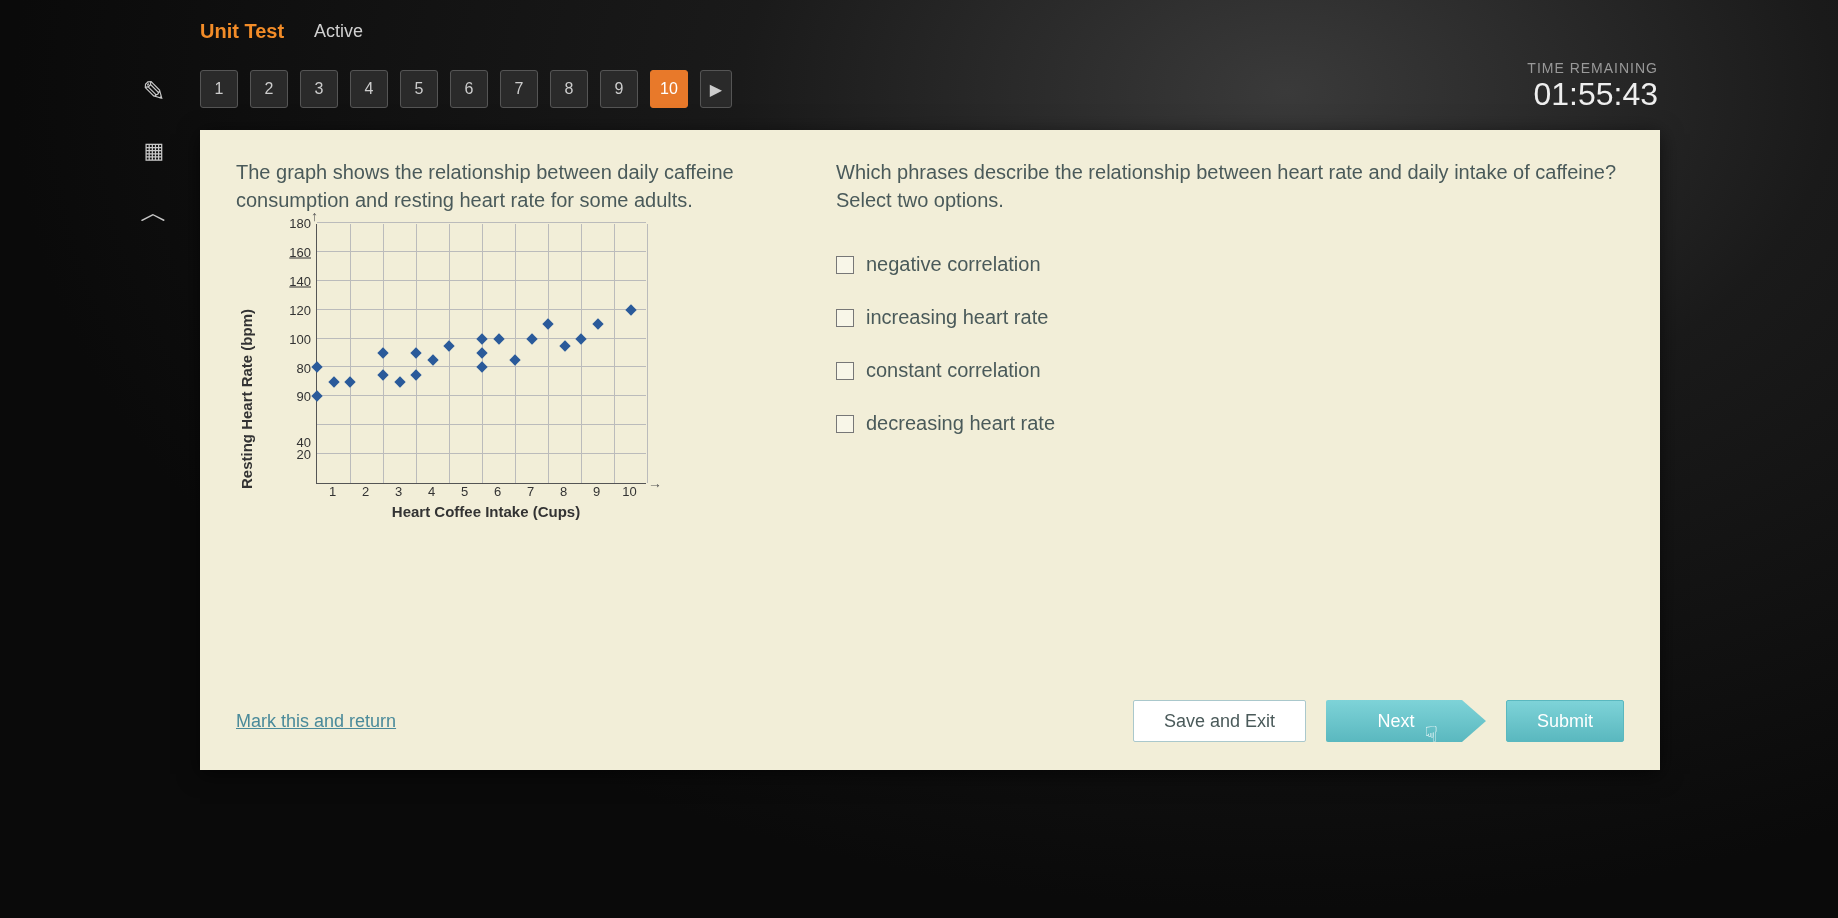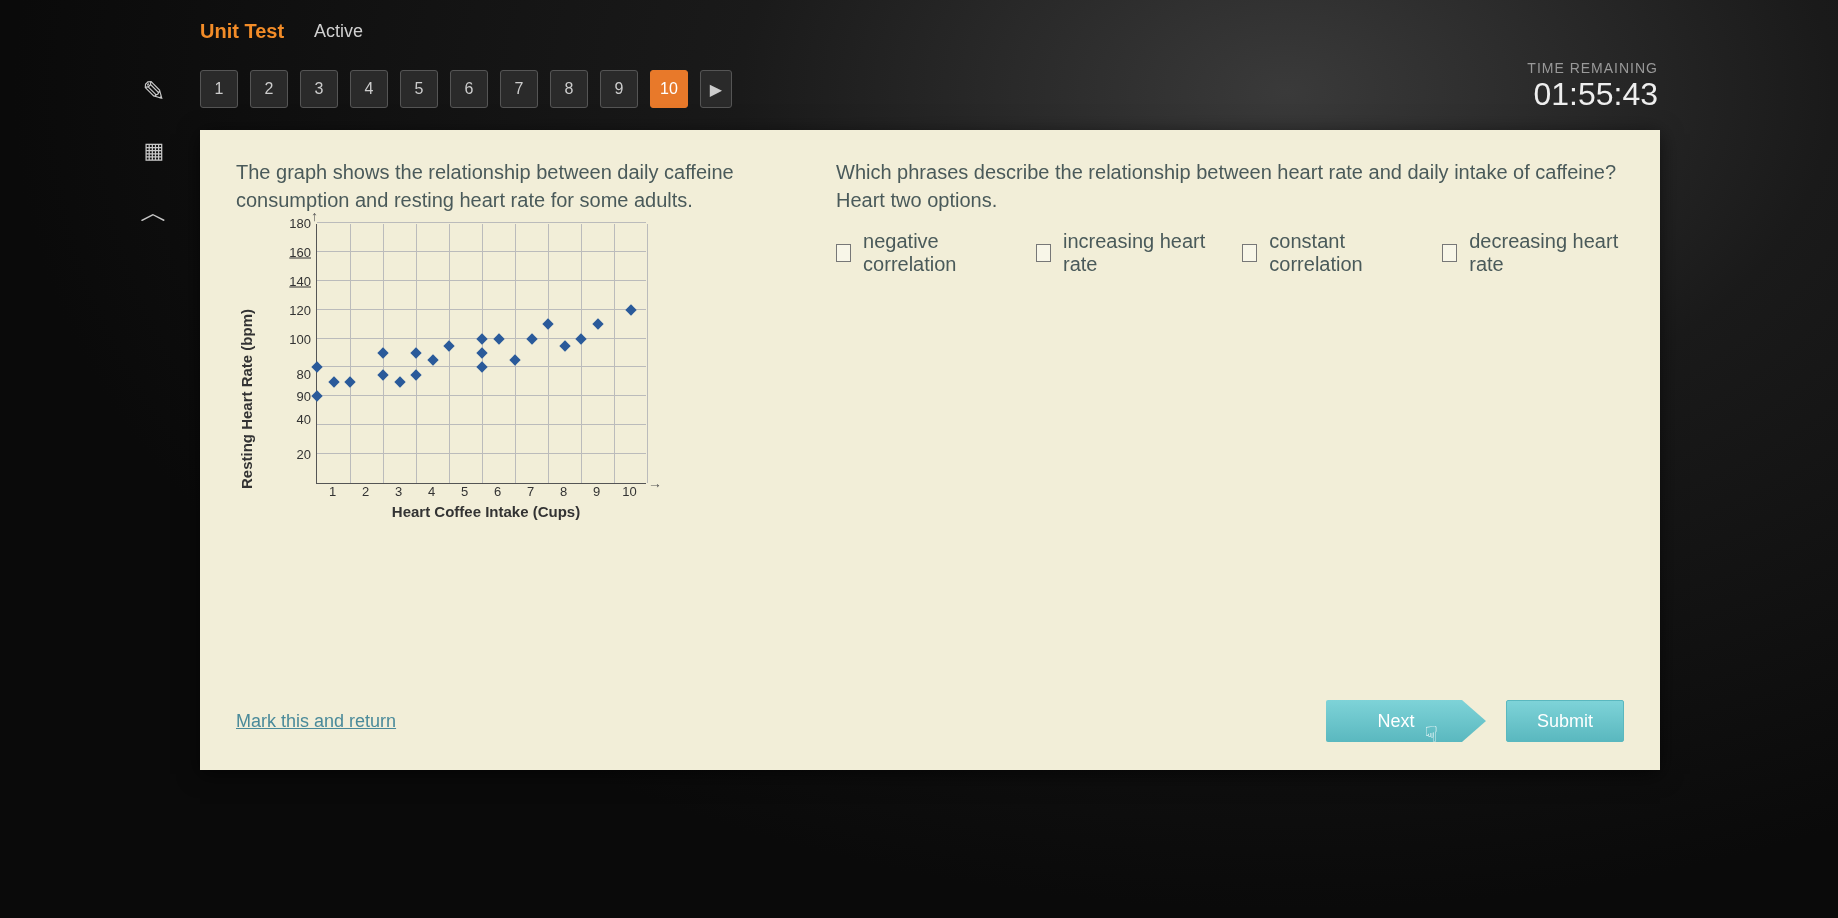--- a/index.html
+++ b/index.html
@@ -99,21 +99,21 @@
   .xtick-row { display:flex; margin-left:50px; width:330px; }
   .xtick { flex:1; text-align:center; font-size:13px; color:#333; }
   .pt {
     position: absolute; width: 8px; height: 8px;
     background: #2a5a9a;
     transform: translate(-50%,50%) rotate(45deg);
   }
   .arrow-y, .arrow-x { position:absolute; font-size:14px; color:#555; }
   .arrow-y { left:-6px; top:-16px; }
   .arrow-x { right:-16px; bottom:-8px; }
-  .options { margin-top: 16px; display:flex; flex-direction:row; gap: 30px; }
+  .options { margin-top: 39px; display:flex; flex-direction:column; gap: 30px; }
   .opt { display:flex; align-items:center; gap:12px; cursor:pointer; }
   .cbox { width:18px; height:18px; border:1.5px solid #777; background:#f8f6e8; }
   .opt-label { color:#4a5a5a; font-size:20px; }
   .panel-footer {
     display:flex; align-items:center; justify-content:space-between;
     padding-top: 16px;
   }
   .mark-link { color:#4a8a9a; font-size:18px; text-decoration:underline; cursor:pointer; }
   .footer-btns { display:flex; gap:20px; align-items:center; }
   .btn {
@@ -183,25 +183,25 @@
     <div class="left-col">
       <p class="prompt-text">The graph shows the relationship between daily caffeine consumption and resting heart rate for some adults.</p>
       <div class="chart-wrap">
         <div class="ylabel">Resting Heart Rate (bpm)</div>
         <div class="plot" id="plot">
           <span class="arrow-y">↑</span>
           <span class="arrow-x">→</span>
         <div class="grid-h" style="bottom: 28.8889px;"></div>
             <div class="ytick" style="bottom: 28.8889px;">20</div>
             <div class="grid-h" style="bottom: 57.7778px;"></div>
-            <div class="ytick" style="bottom: 64px; margin-top: 15px;">40</div>
+            <div class="ytick" style="bottom: 41px; margin-top: 15px;">40</div>
             <div class="grid-h" style="bottom: 86.6667px;"></div>
             <div class="ytick" style="bottom: 86.6667px;">90</div>
             <div class="grid-h" style="bottom: 115.556px;"></div>
-            <div class="ytick" style="bottom: 109px;">80</div>
+            <div class="ytick" style="bottom: 115px;">80</div>
             <div class="grid-h" style="bottom: 144.444px;"></div>
             <div class="ytick" style="bottom: 144.444px;">100</div>
             <div class="grid-h" style="bottom: 173.333px;"></div>
             <div class="ytick" style="bottom: 173.333px;">120</div>
             <div class="grid-h" style="bottom: 202.222px;"></div>
             <div class="ytick" style="bottom: 202.222px; text-decoration: underline;">140</div>
             <div class="grid-h" style="bottom: 231.111px;"></div>
             <div class="ytick" style="bottom: 231.111px; text-decoration: underline;">160</div>
             <div class="grid-h" style="bottom: 260px;"></div>
             <div class="ytick" style="bottom: 260px; margin-top: 20px;">180</div>
@@ -247,21 +247,21 @@
             <span class="xtick">6</span>
             <span class="xtick">7</span>
             <span class="xtick">8</span>
             <span class="xtick">9</span>
             <span class="xtick">10</span>
           </div>
         <div class="xlabel">Heart Coffee Intake (Cups)</div>
       </div>
     </div>
     <div class="right-col">
-      <p class="prompt-text">Which phrases describe the relationship between heart rate and daily intake of caffeine? Heart two options.</p>
+      <p class="prompt-text">Which phrases describe the relationship between heart rate and daily intake of caffeine? Select two options.</p>
       <div class="options" id="options">
           <div class="opt">
             <span class="cbox"></span>
             <span class="opt-label">negative correlation</span>
           </div>
           <div class="opt">
             <span class="cbox"></span>
             <span class="opt-label">increasing heart rate</span>
           </div>
           <div class="opt">
@@ -271,18 +271,19 @@
           <div class="opt">
             <span class="cbox"></span>
             <span class="opt-label">decreasing heart rate</span>
           </div>
         </div>
     </div>
   </div>
   <div class="panel-footer">
     <span class="mark-link">Mark this and return</span>
     <div class="footer-btns" style="position:relative;">
+      <button class="btn">Save and Exit</button>
       <button class="btn next">Next</button>
       <button class="btn primary">Submit</button>
       <span class="cursor-hand">☟</span>
     </div>
   </div>
 </div>
 
 </body></html>

